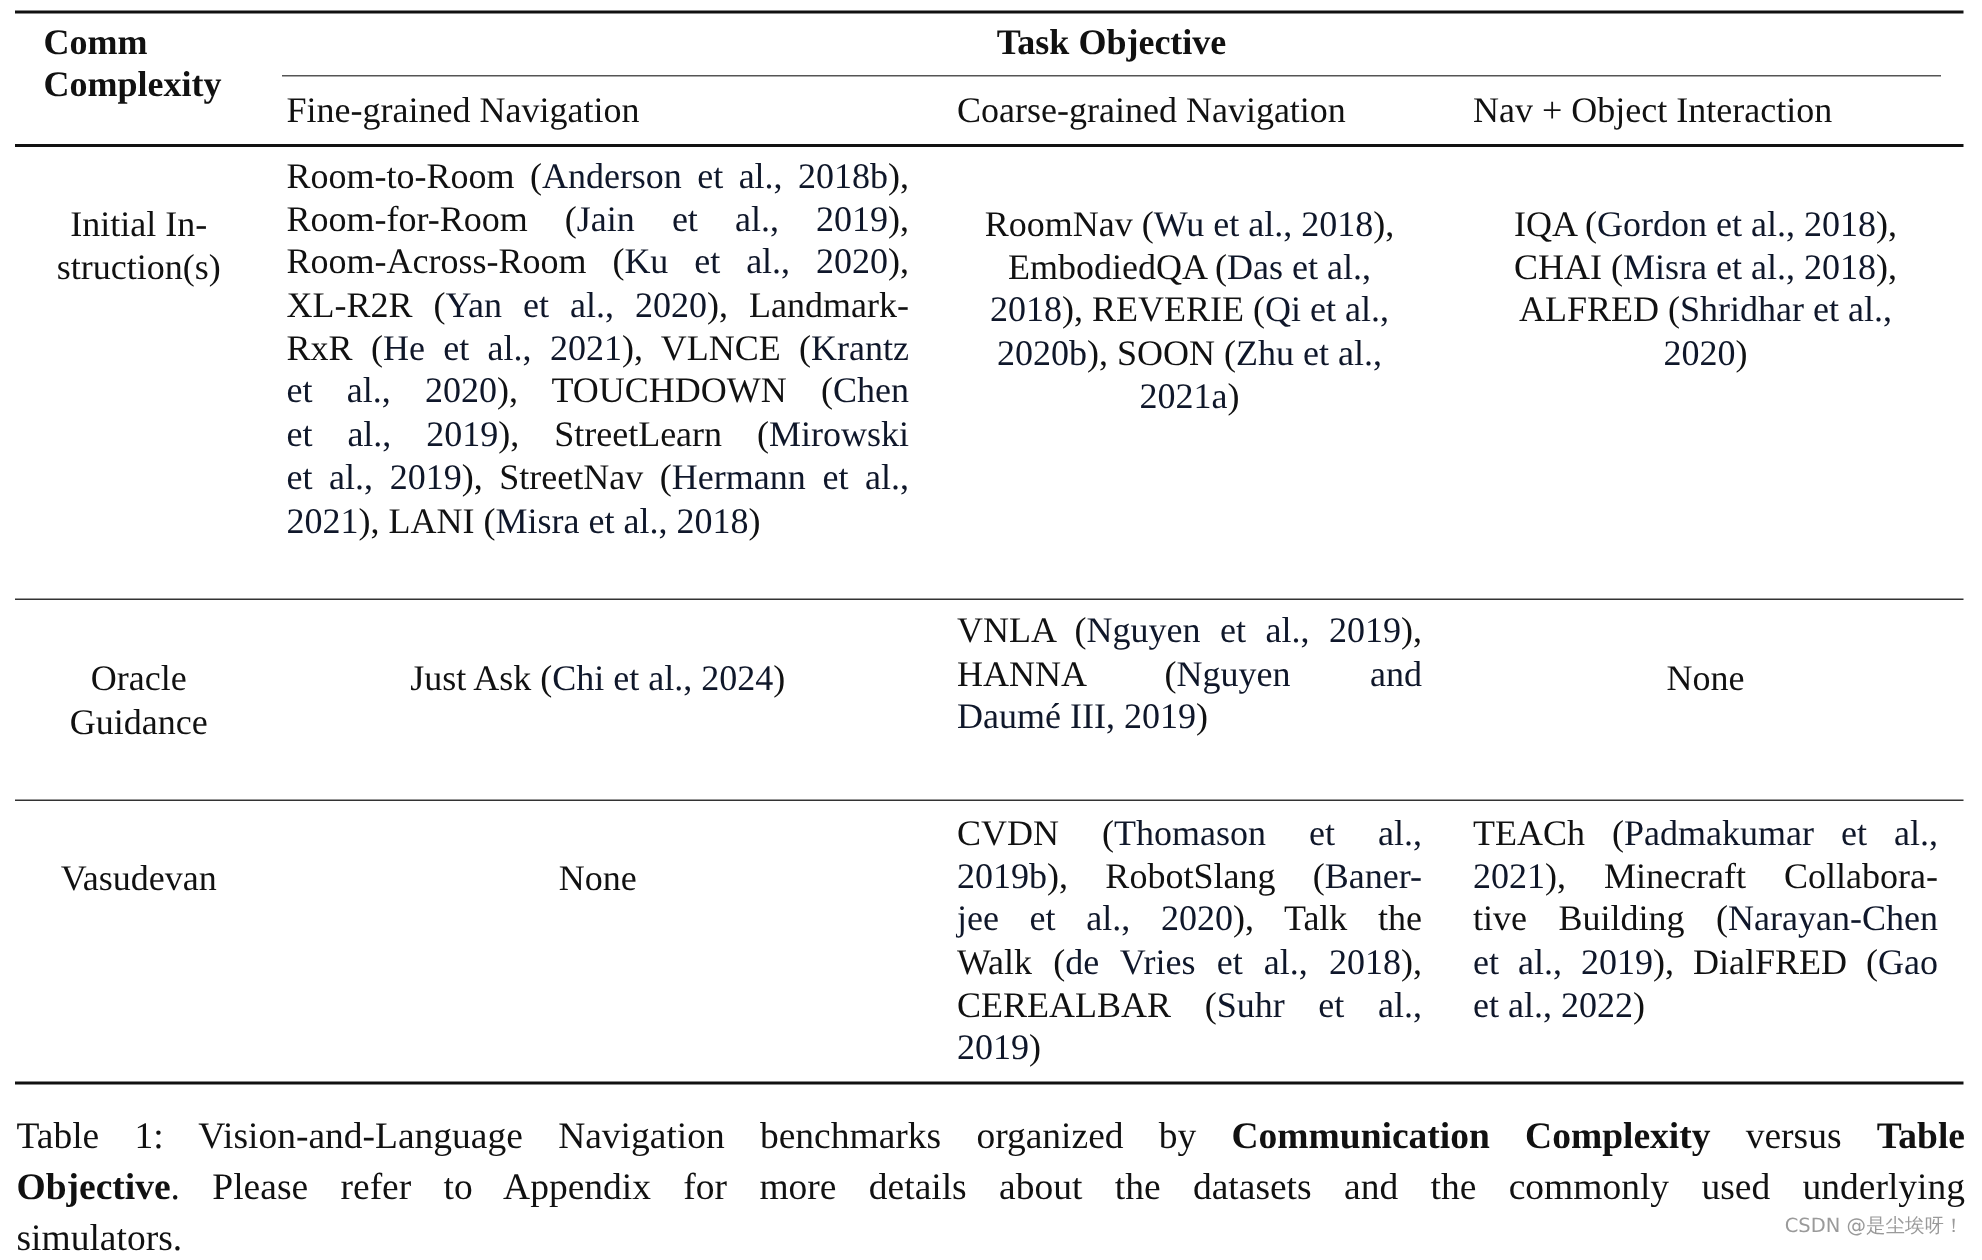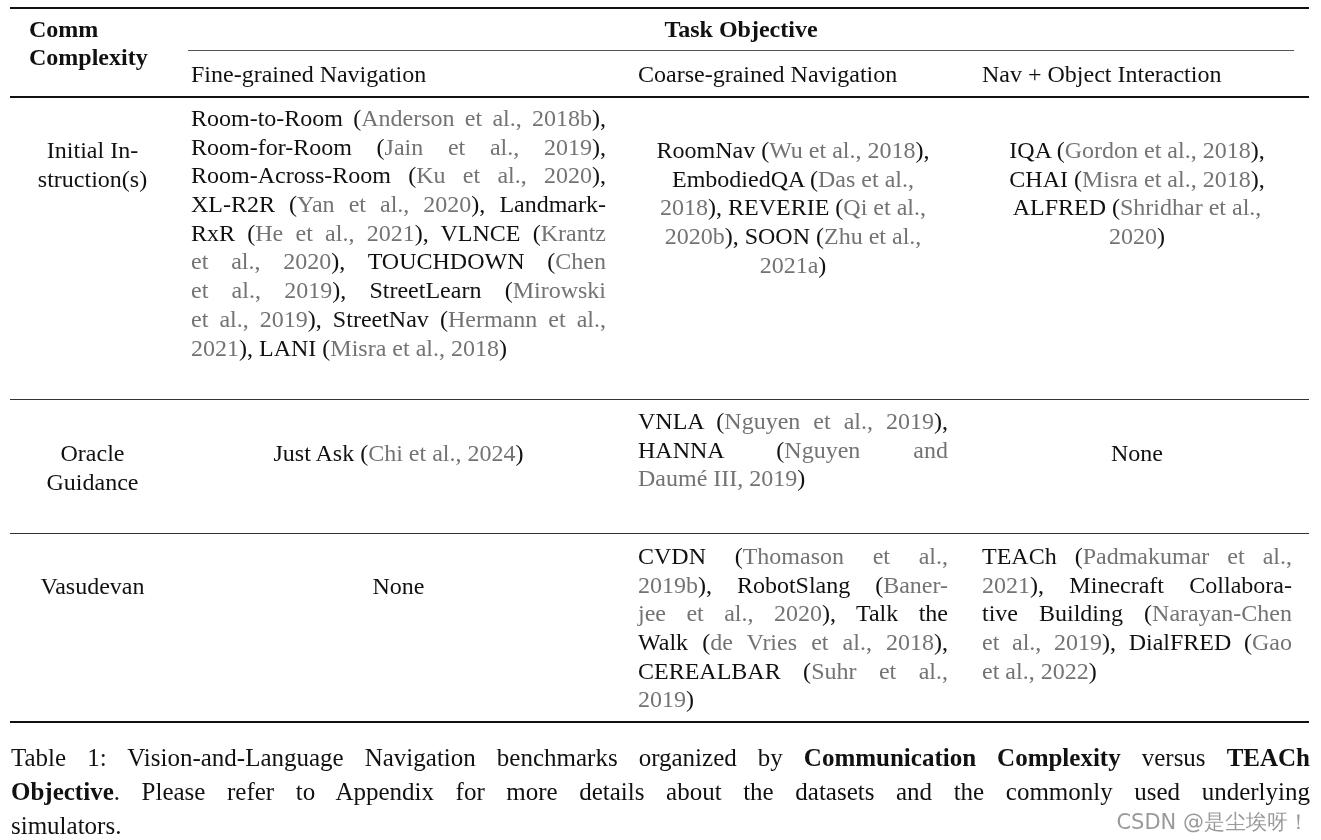--- a/index.html
+++ b/index.html
@@ -11,31 +11,31 @@
   .rule { position: absolute; background: #111; }
   .top-rule { left: 10px; width: 1299px; top: 7px; height: 2px; }
   .mid-rule-header { left: 188px; width: 1106px; top: 50px; height: 1px; background: #555; }
   .header-bottom-rule { left: 10px; width: 1299px; top: 96px; height: 2px; }
   .row-rule-1 { left: 10px; width: 1299px; top: 399px; height: 1px; background:#333; }
   .row-rule-2 { left: 10px; width: 1299px; top: 533px; height: 1px; background:#333; }
   .bottom-rule { left: 10px; width: 1299px; top: 721px; height: 2px; }
 
   .t { position: absolute; font-size: 24px; line-height: 28.7px; white-space: nowrap; }
   .bold { font-weight: bold; }
-  .cite { color: #737373; }
+  .cite { color: #0f172a; }
   .center { text-align: center; }
   .line { display: block; height: 28.7px; white-space: nowrap; }
   .line.j { text-align: justify; text-align-last: justify; }
 
   .caption { position: absolute; left: 11px; top: 741px; width: 1299px; font-size: 25px; line-height: 34px; }
   .caption .cl { display: block; white-space: nowrap; }
   .caption .cl.j { text-align: justify; text-align-last: justify; }
   .watermark {
     position: absolute; right: 12px; top: 808px; font-family: "DejaVu Sans", sans-serif;
-    font-size: 21px; color: #9a9a9a;
+    font-size: 13px; color: #9a9a9a;
   }
 </style>
 </head>
 <body>
 
 <div class="rule top-rule"></div>
 <div class="rule mid-rule-header"></div>
 <div class="rule header-bottom-rule"></div>
 <div class="rule row-rule-1"></div>
 <div class="rule row-rule-2"></div>
@@ -110,18 +110,18 @@
   </div>
 <div class="t cell" style="left:982px; width:310px; top:542px;">
     <span class="line j"><span>TEACh (</span><span class="cite">Padmakumar et al.,</span></span>
     <span class="line j"><span class="cite">2021</span><span>), Minecraft Collabora-</span></span>
     <span class="line j"><span>tive Building (</span><span class="cite">Narayan-Chen</span></span>
     <span class="line j"><span class="cite">et al., 2019</span><span>), DialFRED (</span><span class="cite">Gao</span></span>
     <span class="line"><span class="cite">et al., 2022</span><span>)</span></span>
   </div>
 
 <div class="caption">
-  <span class="cl j"><span>Table 1: Vision-and-Language Navigation benchmarks organized by </span><span class="bold">Communication Complexity</span><span> versus </span><span class="bold">TEACh</span></span>
+  <span class="cl j"><span>Table 1: Vision-and-Language Navigation benchmarks organized by </span><span class="bold">Communication Complexity</span><span> versus </span><span class="bold">Table</span></span>
   <span class="cl j"><span class="bold">Objective</span><span>.  Please refer to Appendix for more details about the datasets and the commonly used underlying</span></span>
   <span class="cl"><span>simulators.</span></span>
 </div>
 
 <div class="watermark">CSDN @是尘埃呀！</div>
 
 </body></html>

